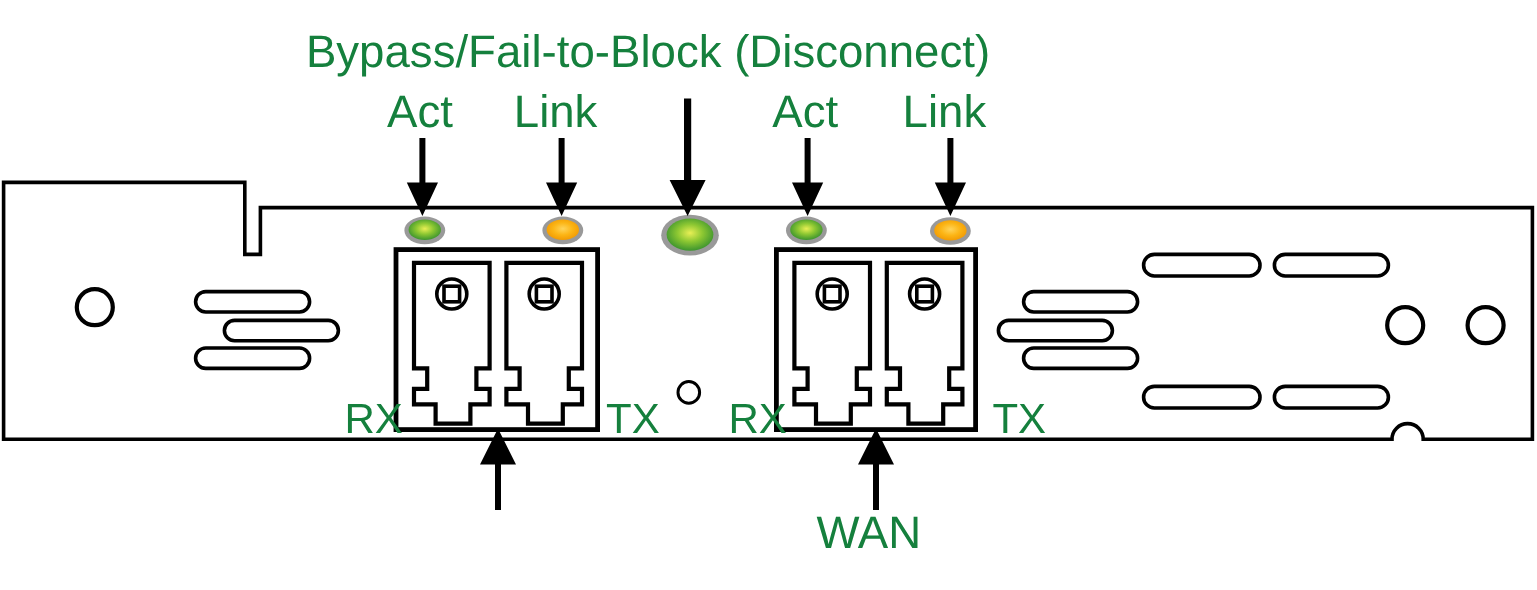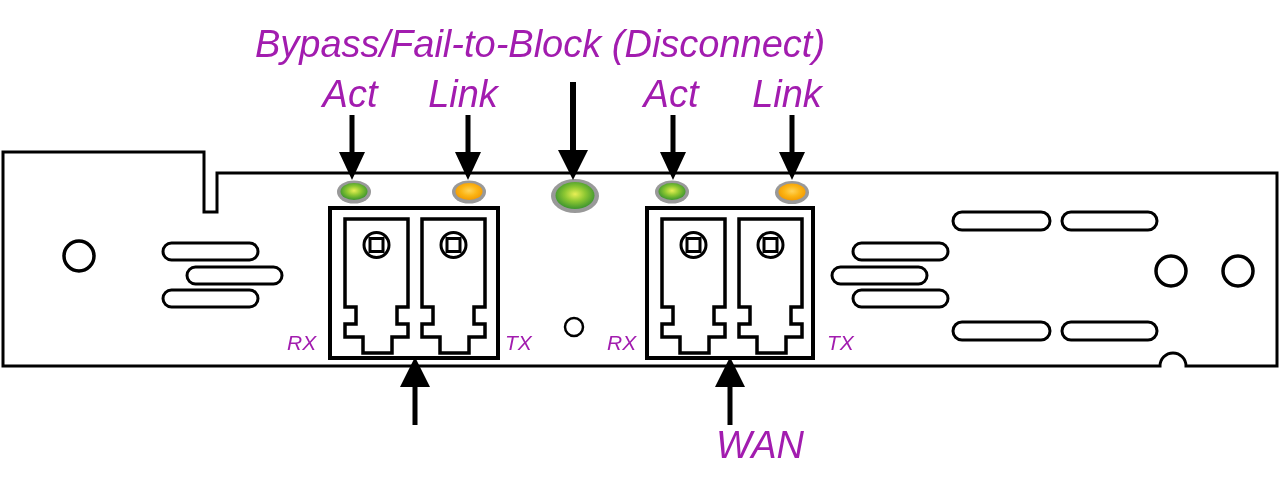--- a/index.html
+++ b/index.html
@@ -9,26 +9,25 @@
     background:#ffffff;
     font-family:"Liberation Sans", sans-serif;
     color:#000;
     overflow:hidden;
   }
   .stage svg{position:absolute;left:0;top:0;}
   .lbl{
     position:absolute;
     white-space:nowrap;
     line-height:1;
-    color:#a21caf;
-    font-style:italic;
+    color:#15803d;
   }
   .lbl.center{transform:translateX(-50%);}
   .lbl.big{font-size:38px;}
-  .lbl.port{font-size:21px;}
+  .lbl.port{font-size:35px;}
 </style>
 </head>
 <body>
 
 <div class="stage">
 
   <svg width="1281" height="492" viewBox="0 0 1281 492">
     <defs>
       <radialGradient id="ledGreen" cx="50%" cy="45%" r="60%">
         <stop offset="0" stop-color="#e8ef55"></stop>
@@ -119,15 +118,15 @@
   <div class="lbl big center" style="left:350px;top:75px;">Act</div>
   <div class="lbl big center" style="left:463px;top:75px;">Link</div>
   <div class="lbl big center" style="left:671px;top:75px;">Act</div>
   <div class="lbl big center" style="left:787px;top:75px;">Link</div>
 
   <div class="lbl port" style="left:287px;top:332px;">RX</div>
   <div class="lbl port" style="left:505px;top:332px;">TX</div>
   <div class="lbl port" style="left:607px;top:332px;">RX</div>
   <div class="lbl port" style="left:827px;top:332px;">TX</div>
 
-  <div class="lbl big center" style="left:760px;top:426px;">WAN</div>
+  <div class="lbl big center" style="left:724px;top:426px;">WAN</div>
 
 </div>
 
 </body></html>

